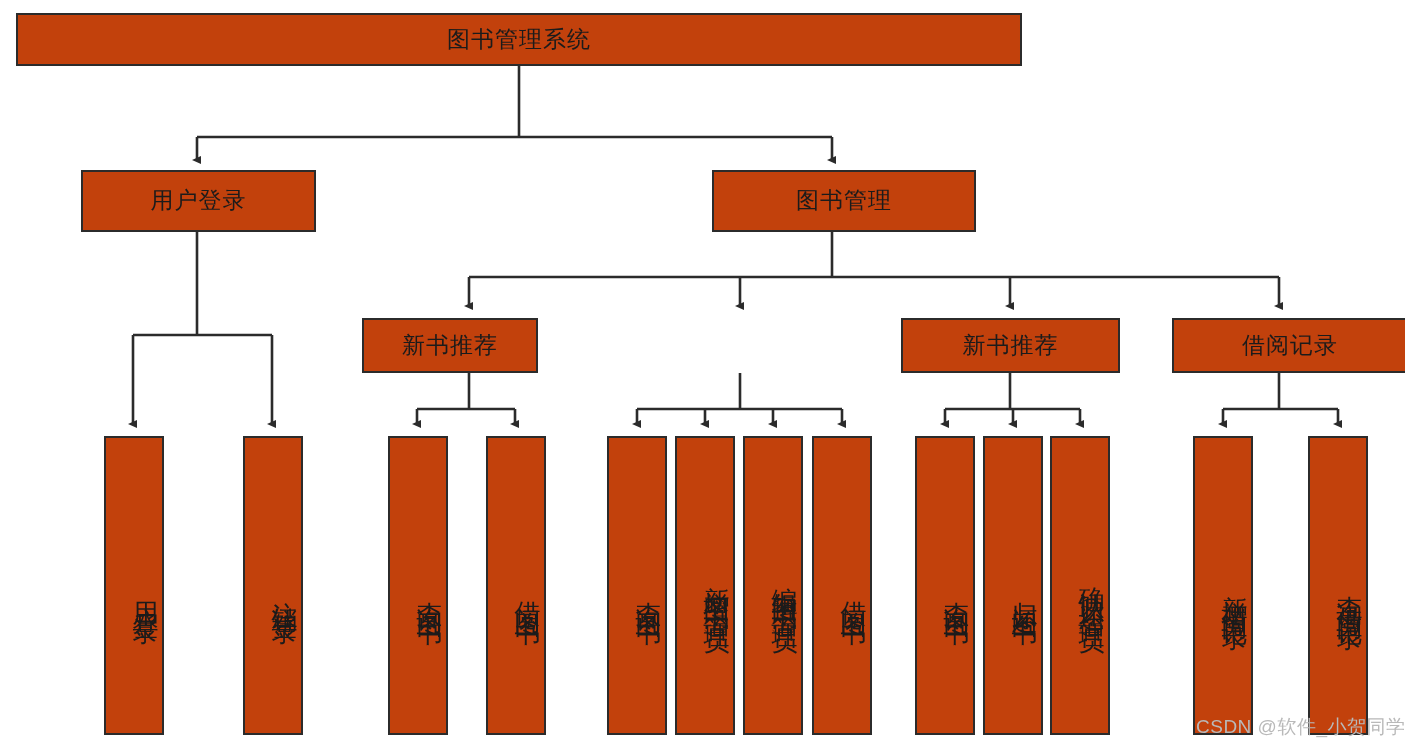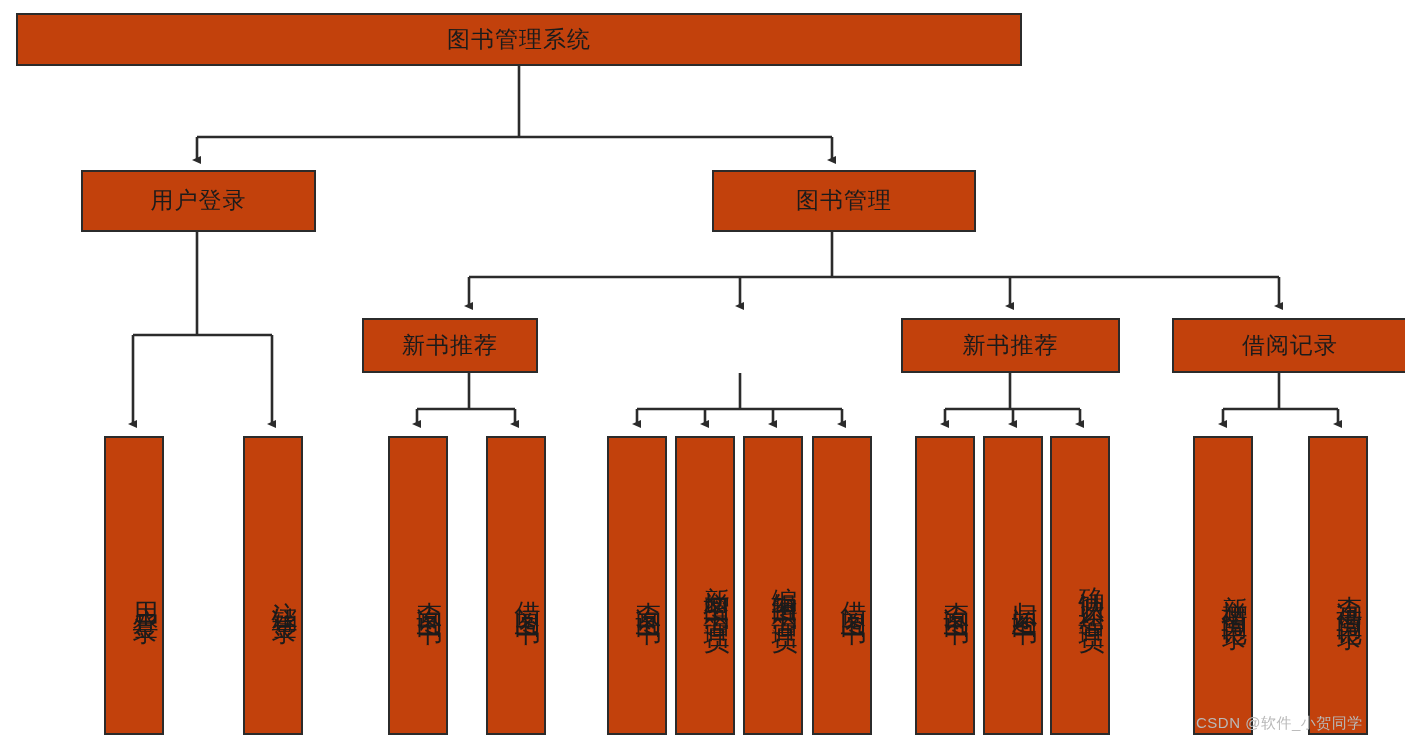--- a/index.html
+++ b/index.html
@@ -51,21 +51,21 @@
     justify-content: center;
   }
   .node.vert .vlabel {
     writing-mode: vertical-rl;
     text-orientation: upright;
     display: block;
   }
   .watermark {
     position: absolute;
     color: #b9b9b9;
-    font-size: 15px;
+    font-size: 19px;
     letter-spacing: 0.5px;
     white-space: nowrap;
     user-select: none;
   }
 </style>
 </head>
 <body>
 
 <div id="canvas">
 

